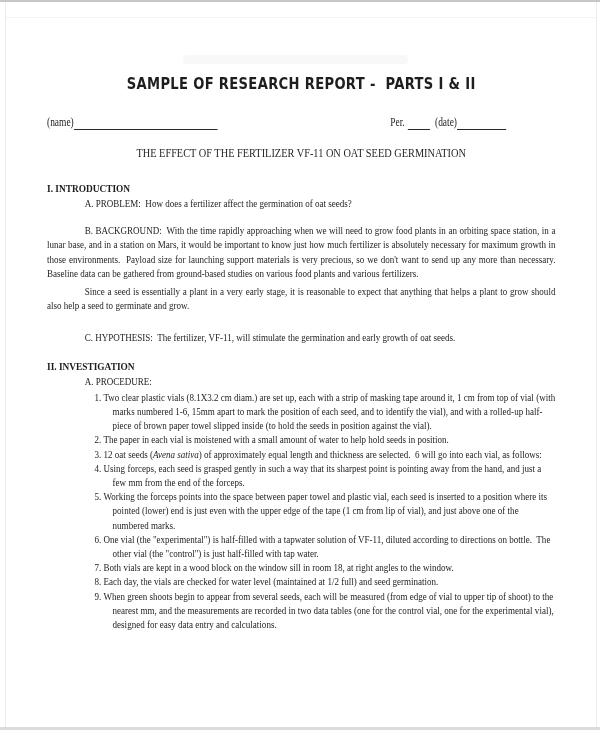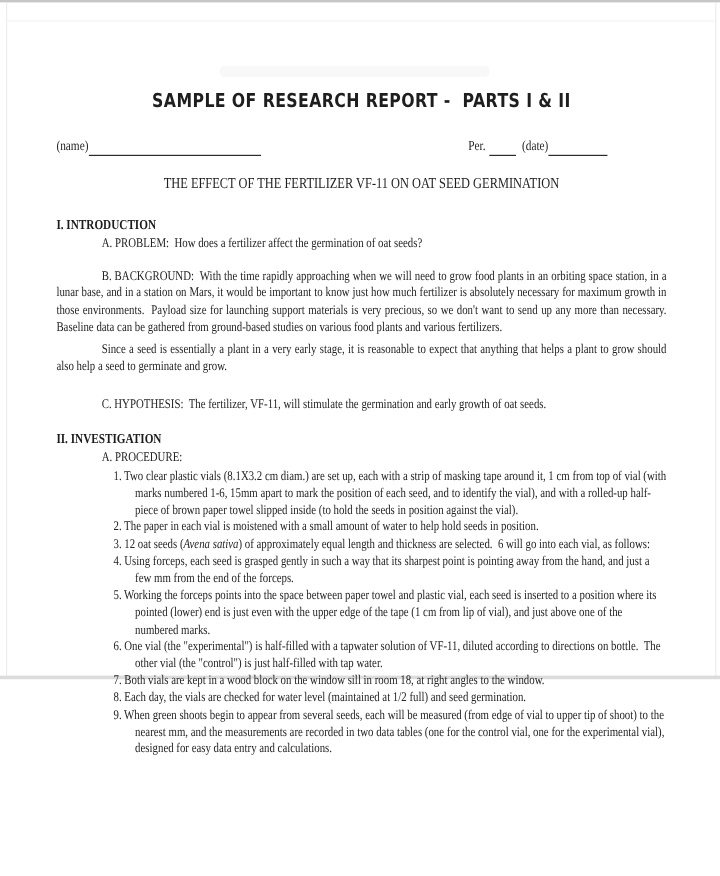--- a/index.html
+++ b/index.html
@@ -1,19 +1,19 @@
 <!DOCTYPE html>
 <html><head>
 <meta charset="utf-8">
 <style>
   html,body { margin:0; padding:0; }
   body { width:600px; height:730px; background:#ffffff; overflow:hidden;
          font-family:"Liberation Serif", serif; }
 
-  .page { position:relative; width:600px; height:566px; background:#ffffff; }
+  .page { position:relative; width:600px; height:730px; background:#ffffff; }
 
   
   .edge-top    { position:absolute; top:0; left:0; width:100%; height:2px; background:#c6c6c6; }
   .edge-faint  { position:absolute; top:17px; left:6px; right:3px; height:1px; background:#f3f3f3; }
   .edge-left   { position:absolute; top:2px; bottom:0; left:5px; width:1px; background:#ededed; }
   .edge-right  { position:absolute; top:2px; bottom:0; right:3px; width:1px; background:#ededed; }
   .edge-bottom { position:absolute; bottom:0; left:0; width:100%; height:3px; background:#dcdcdc; }
 
   
   .watermark { position:absolute; top:55px; left:183px; width:225px; height:9px;

